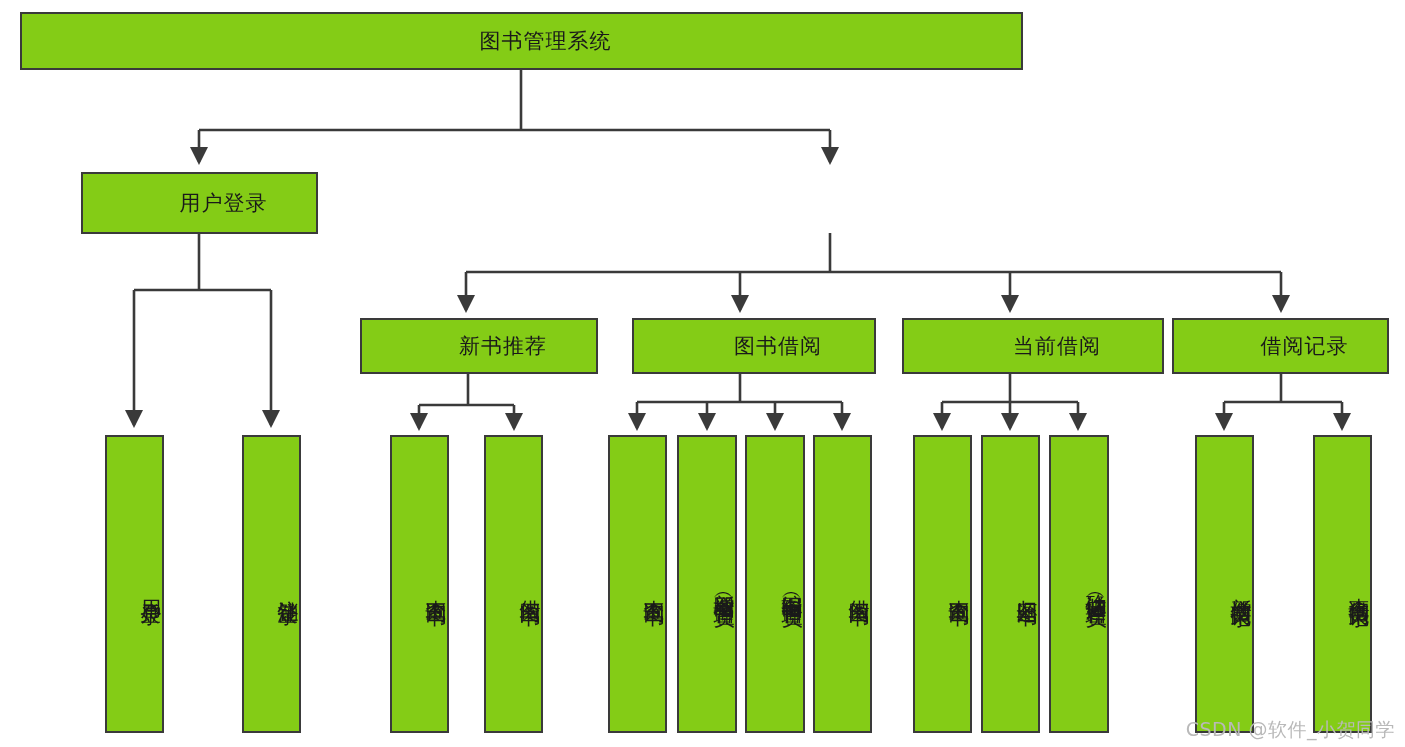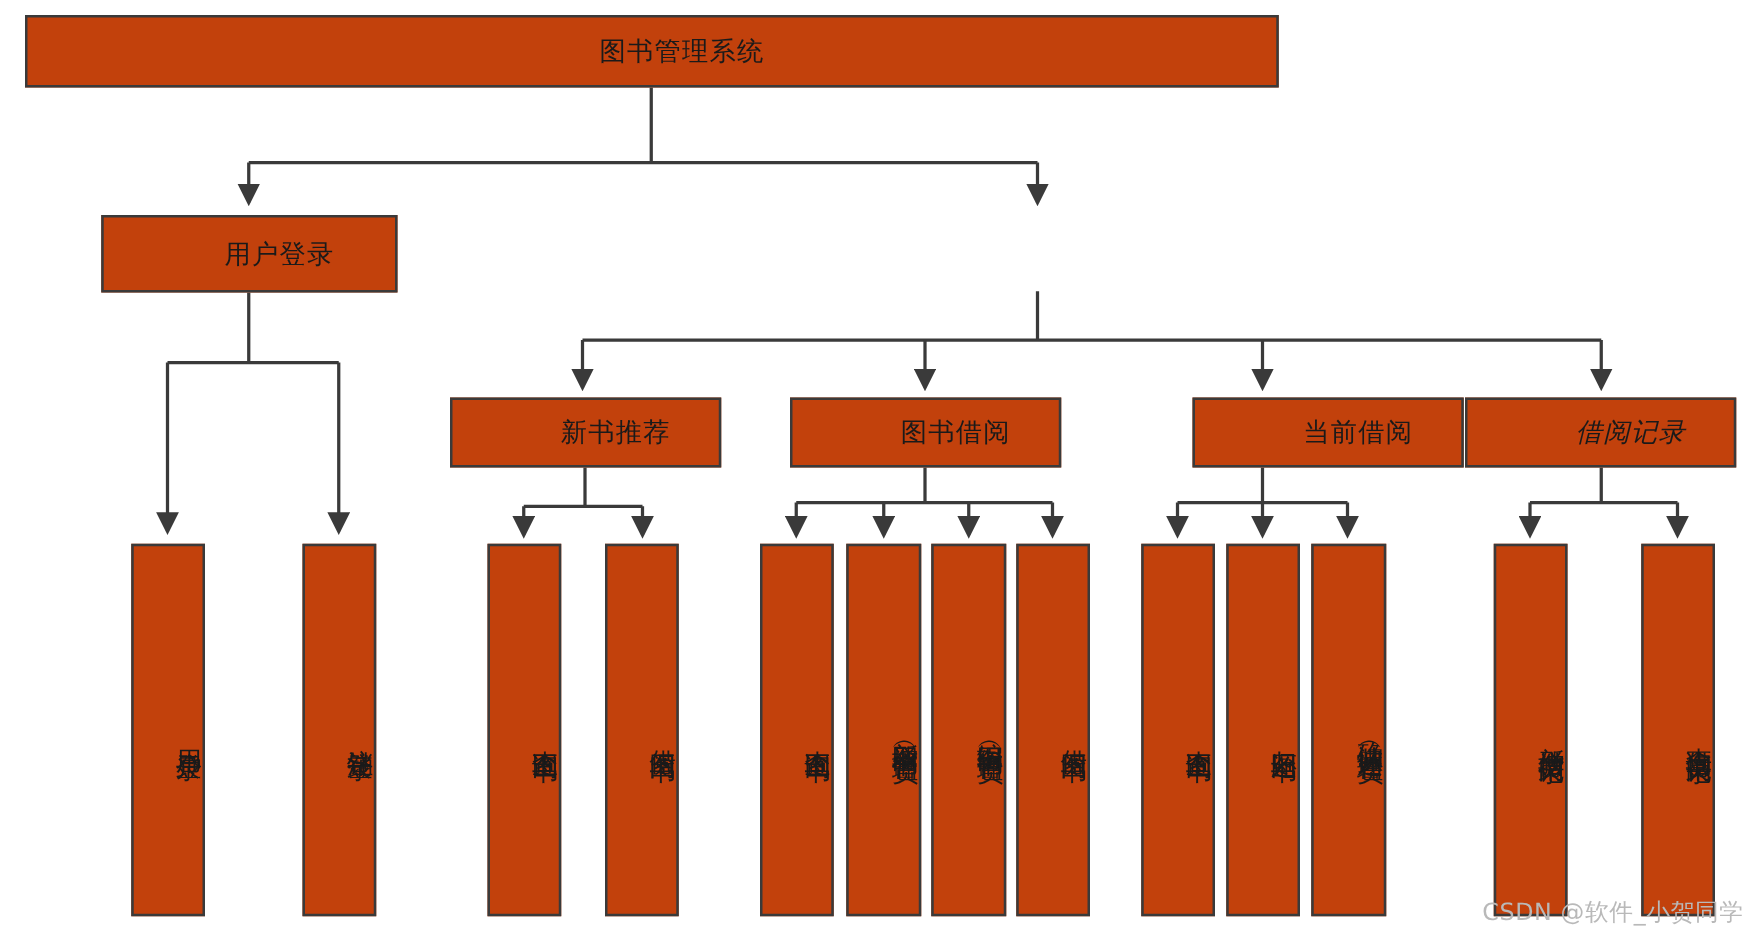--- a/index.html
+++ b/index.html
@@ -1,20 +1,20 @@
 <!DOCTYPE html>
 <html><head>
 <meta charset="utf-8">
 <style>
   html,body{margin:0;padding:0;background:#ffffff;}
   body{width:1405px;height:747px;position:relative;overflow:hidden;
        font-family:"DejaVu Sans","Liberation Sans",sans-serif;}
   #diagram-root{position:absolute;left:0;top:0;width:1405px;height:747px;}
   #edges{position:absolute;left:0;top:0;width:1405px;height:747px;}
-  .node{position:absolute;box-sizing:border-box;background:#c2410c;
+  .node{position:absolute;box-sizing:border-box;background:#84cc16;
         border:2.5px solid #3a3a3a;display:flex;align-items:center;
         justify-content:center;color:#1a1a1a;padding-left:48px;}
   .node-h{font-size:21px;letter-spacing:1px;}
   .node-leaf{font-size:21px;writing-mode:vertical-rl;text-orientation:upright;
              line-height:1.08;letter-spacing:2px;padding-top:6px;
              align-items:flex-start;justify-content:center;}
   .node-leaf.tall{padding-top:4px;}
   .watermark{position:absolute;right:10px;bottom:4px;font-size:19px;
              color:#b9b9b9;white-space:nowrap;letter-spacing:0.5px;}
 </style>
@@ -70,24 +70,24 @@
       <path d="M 1224 402 L 1342 402"></path>
       <path d="M 1224 402 L 1224 428" marker-end="url(#arrow)"></path>
       <path d="M 1342 402 L 1342 428" marker-end="url(#arrow)"></path>
     </g>
   </svg>
 
   <div class="node node-h" style="left:20px;top:12px;width:1003px;height:58px;">图书管理系统</div>
 
   <div class="node node-h" style="left:81px;top:172px;width:237px;height:62px;">用户登录</div>
 
-  <div class="node node-h" style="left:360px;top:318px;width:217px;height:56px;">新书推荐</div>
-  <div class="node node-h" style="left:632px;top:318px;width:217px;height:56px;">图书借阅</div>
-  <div class="node node-h" style="left:954px;top:318px;width:217px;height:56px;">当前借阅</div>
-  <div class="node node-h" style="left:1172px;top:318px;width:217px;height:56px;font-style:italic;">借阅记录</div>
+  <div class="node node-h" style="left:360px;top:318px;width:238px;height:56px;">新书推荐</div>
+  <div class="node node-h" style="left:632px;top:318px;width:244px;height:56px;">图书借阅</div>
+  <div class="node node-h" style="left:902px;top:318px;width:262px;height:56px;">当前借阅</div>
+  <div class="node node-h" style="left:1172px;top:318px;width:217px;height:56px;">借阅记录</div>
 
   <div class="node node-leaf" style="left:105px;top:435px;width:59px;height:298px;">用户登录</div>
   <div class="node node-leaf" style="left:242px;top:435px;width:59px;height:298px;">注销登录</div>
 
   <div class="node node-leaf" style="left:390px;top:435px;width:59px;height:298px;">查询图书</div>
   <div class="node node-leaf" style="left:484px;top:435px;width:59px;height:298px;">借阅图书</div>
 
   <div class="node node-leaf" style="left:608px;top:435px;width:59px;height:298px;">查询图书</div>
   <div class="node node-leaf tall" style="left:677px;top:435px;width:60px;height:298px;">新增图书（管理员）</div>
   <div class="node node-leaf tall" style="left:745px;top:435px;width:60px;height:298px;">编辑图书（管理员）</div>

